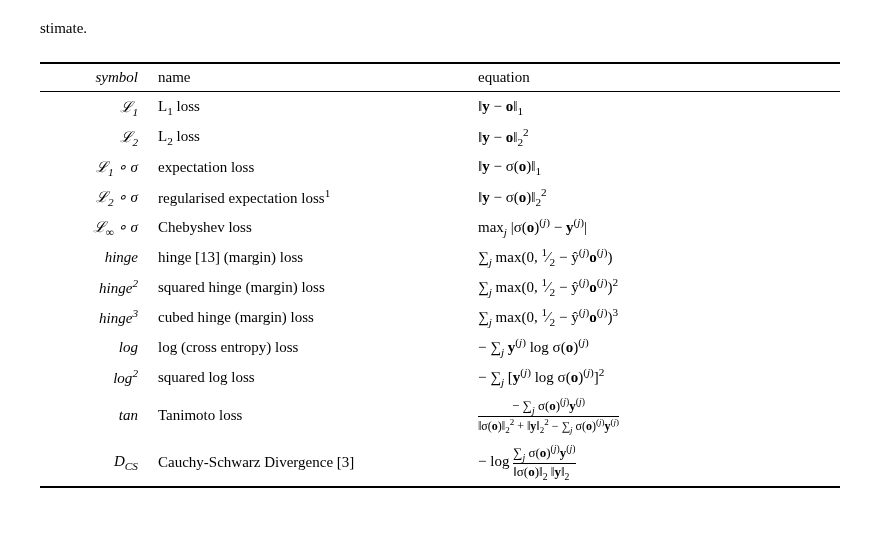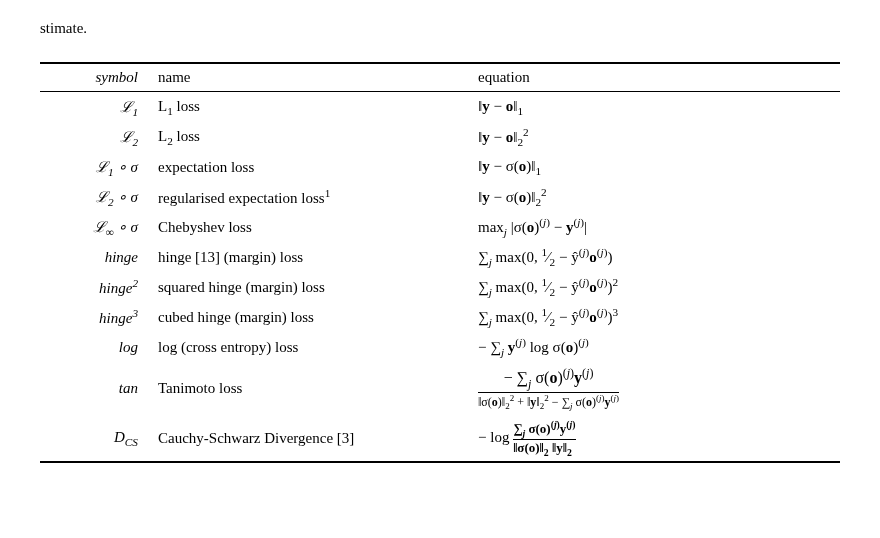--- a/index.html
+++ b/index.html
@@ -43,31 +43,30 @@
     sup { font-size: 0.75em; }
     sub { font-size: 0.75em; }
     .tanimoto-eq {
       display: inline-block;
       vertical-align: middle;
     }
     .tanimoto-top {
       display: block;
       text-align: center;
       border-bottom: 1px solid #000;
-      font-size: 16px;
+      font-size: 13px;
     }
     .tanimoto-bot {
       display: block;
       text-align: center;
       font-size: 12px;
     }
     .dcs-eq {
       display: inline-block;
       vertical-align: middle;
-      font-weight: bold;
     }
     .dcs-top {
       display: block;
       text-align: center;
       border-bottom: 1px solid #000;
       font-size: 13px;
     }
     .dcs-bot {
       display: block;
       font-size: 13px;
@@ -126,20 +125,25 @@
         <td class="col-symbol">hinge<sup>3</sup></td>
         <td class="col-name">cubed hinge (margin) loss</td>
         <td class="col-equation">∑<sub><i>j</i></sub> max(0, <span style="white-space:nowrap"><sup>1</sup>⁄<sub>2</sub></span> − ŷ<sup>(<i>j</i>)</sup><b>o</b><sup>(<i>j</i>)</sup>)<sup>3</sup></td>
       </tr>
       <tr>
         <td class="col-symbol">log</td>
         <td class="col-name">log (cross entropy) loss</td>
         <td class="col-equation">− ∑<sub><i>j</i></sub> <b>y</b><sup>(<i>j</i>)</sup> log σ(<b>o</b>)<sup>(<i>j</i>)</sup></td>
       </tr>
       <tr>
+        <td class="col-symbol">log<sup>2</sup></td>
+        <td class="col-name">squared log loss</td>
+        <td class="col-equation">− ∑<sub><i>j</i></sub> [<b>y</b><sup>(<i>j</i>)</sup> log σ(<b>o</b>)<sup>(<i>j</i>)</sup>]<sup>2</sup></td>
+      </tr>
+      <tr>
         <td class="col-symbol">tan</td>
         <td class="col-name">Tanimoto loss</td>
         <td class="col-equation">
       <span class="tanimoto-eq">
         <span class="tanimoto-top">− ∑<sub><i>j</i></sub> σ(<b>o</b>)<sup>(<i>j</i>)</sup><b>y</b><sup>(<i>j</i>)</sup></span>
         <span class="tanimoto-bot">‖σ(<b>o</b>)‖<sub>2</sub><sup>2</sup> + ‖<b>y</b>‖<sub>2</sub><sup>2</sup> − ∑<sub><i>j</i></sub> σ(<b>o</b>)<sup>(<i>j</i>)</sup><b>y</b><sup>(<i>j</i>)</sup></span>
       </span></td>
       </tr>
       <tr>
         <td class="col-symbol">D<sub>CS</sub></td>

